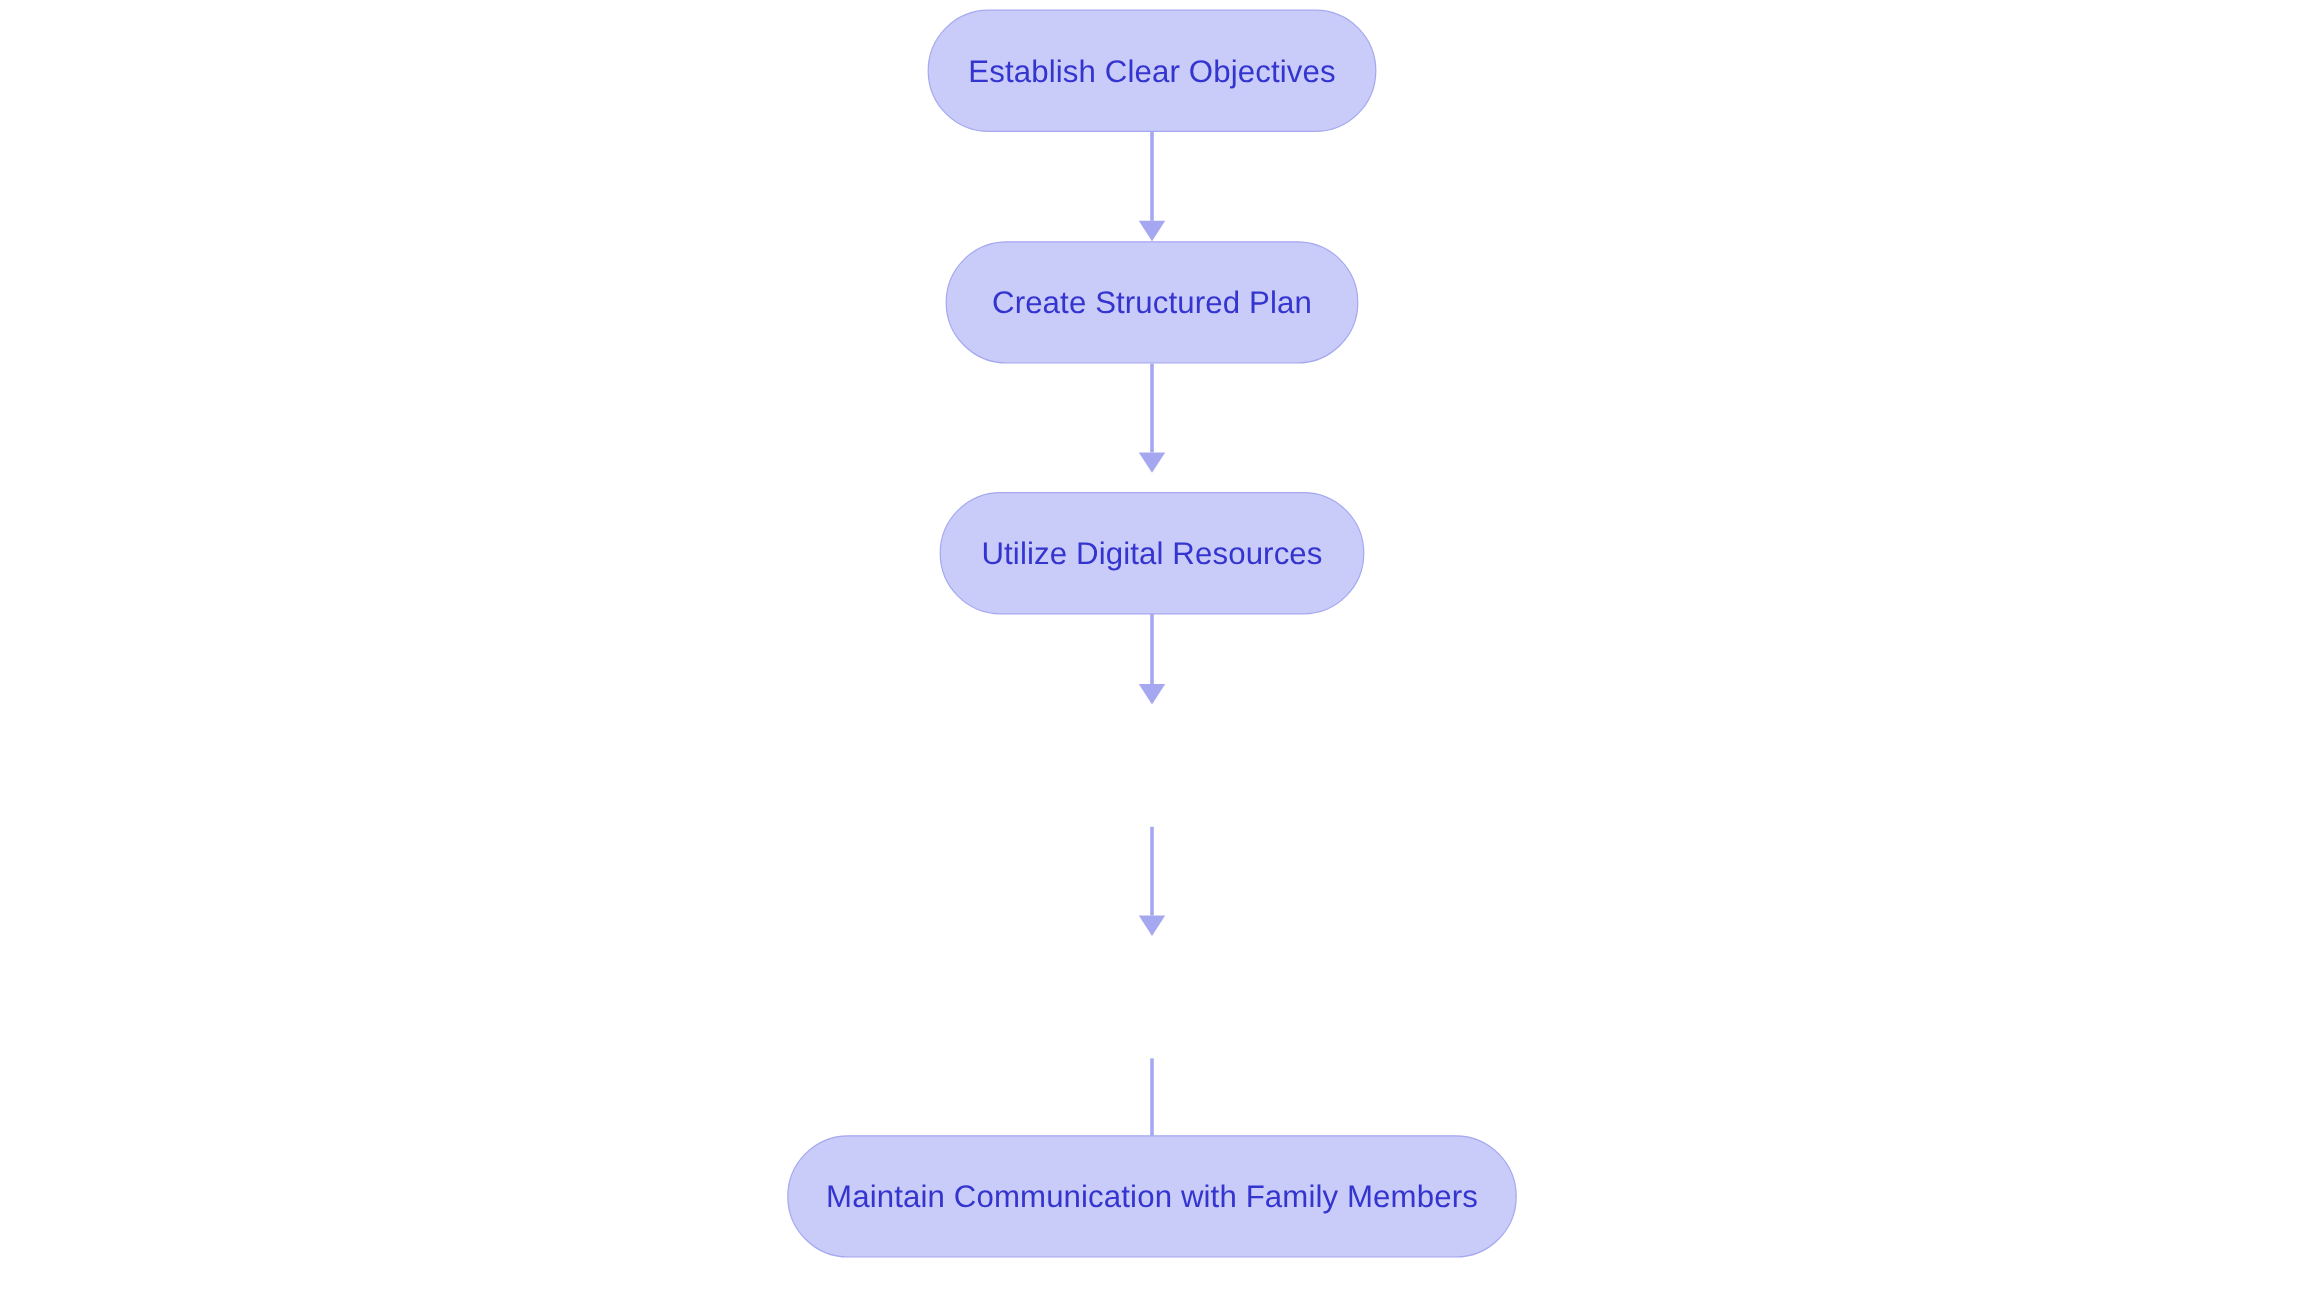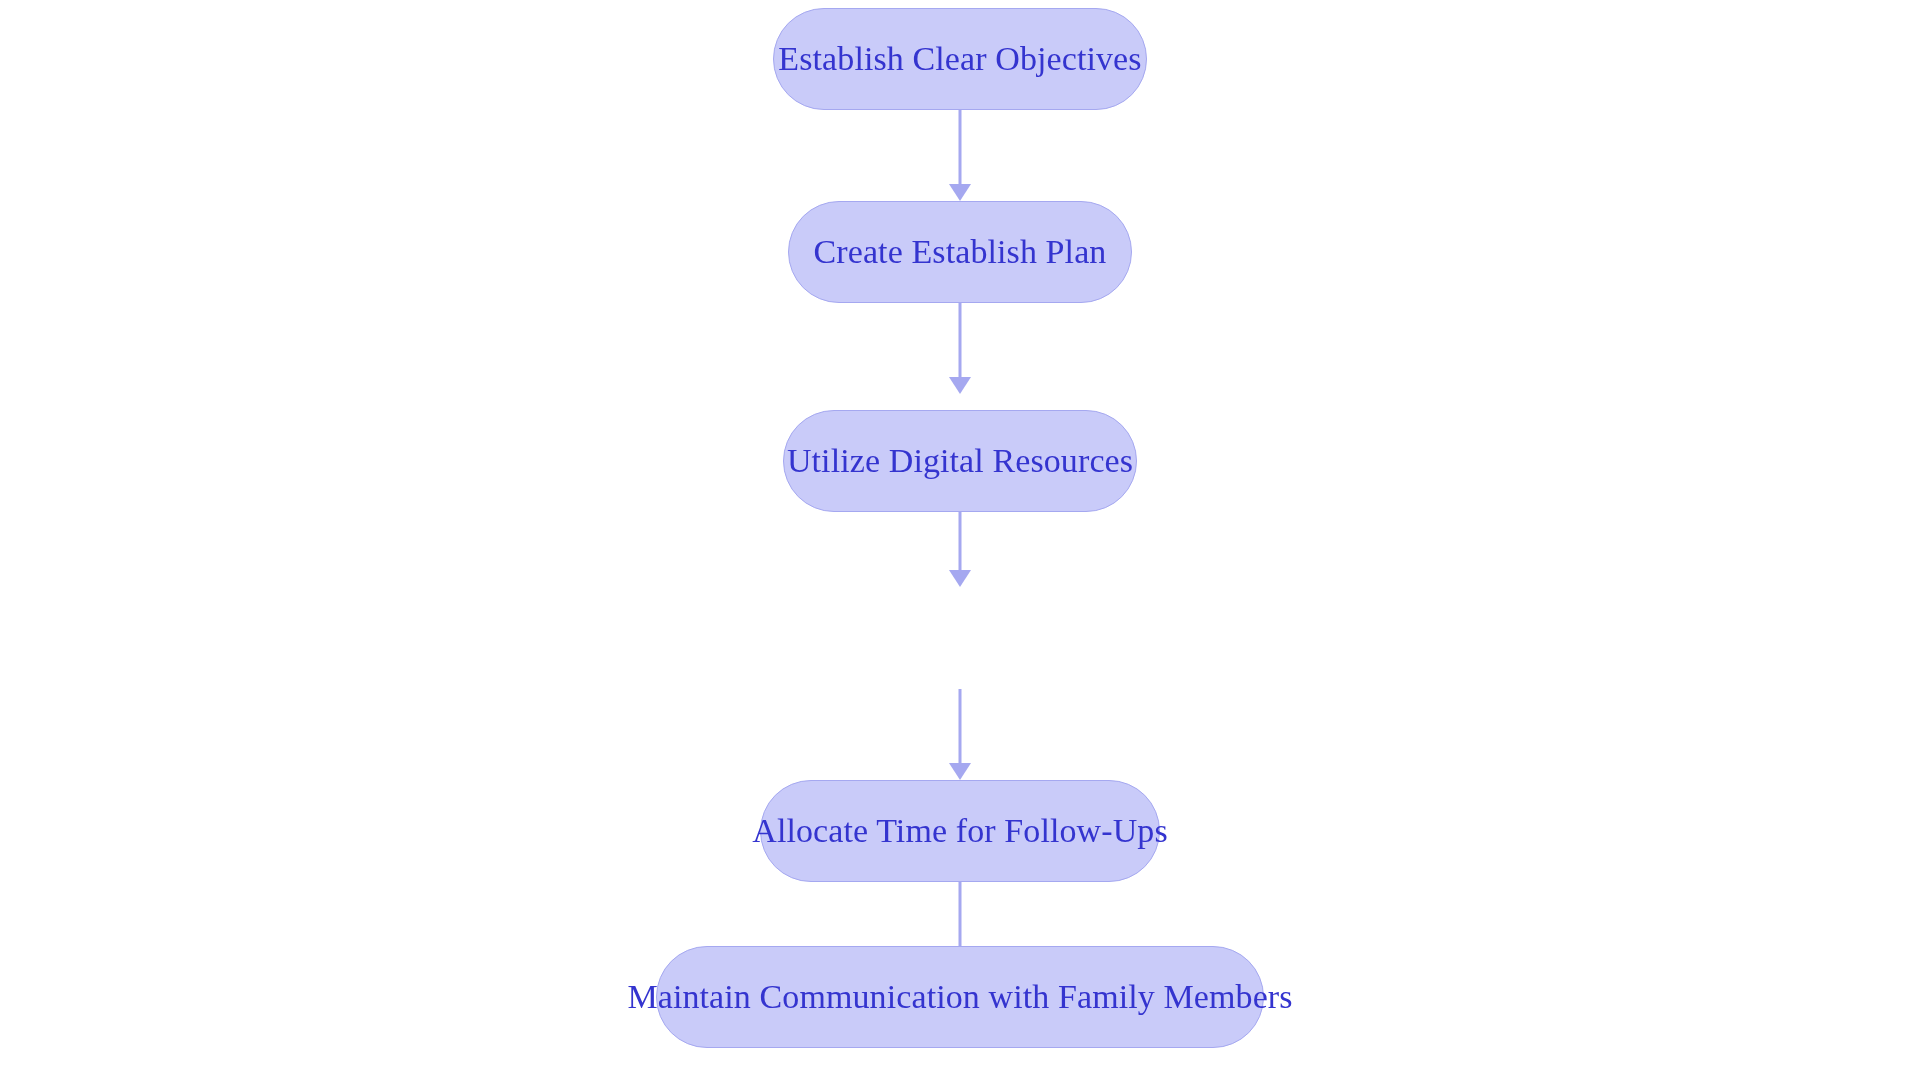--- a/index.html
+++ b/index.html
@@ -30,22 +30,22 @@
     display: flex;
     align-items: center;
     justify-content: center;
     background: #c9cbf9;
     border: 1.6px solid #a5a8f0;
     border-radius: 51px;
     z-index: 2;
   }
 
   .flow-node-label {
-    font-family: Liberation Serif, serif;
-    font-size: 34px;
+    font-family: Liberation Sans, sans-serif;
+    font-size: 26px;
     font-weight: 400;
     color: #3434cf;
     letter-spacing: 0.1px;
     white-space: nowrap;
     line-height: 1;
   }
 
   
   .node-1 { width: 374px; top: 8px; }
   .node-2 { width: 344px; top: 201px; }
@@ -102,21 +102,21 @@
   <div class="flow-node node-1">
     <span class="flow-node-label">Establish Clear Objectives</span>
   </div>
 
   <div class="flow-arrow arrow-1">
     <div class="flow-arrow-line"></div>
     <div class="flow-arrow-head"></div>
   </div>
 
   <div class="flow-node node-2">
-    <span class="flow-node-label">Create Establish Plan</span>
+    <span class="flow-node-label">Create Structured Plan</span>
   </div>
 
   <div class="flow-arrow arrow-2">
     <div class="flow-arrow-line"></div>
     <div class="flow-arrow-head"></div>
   </div>
 
   <div class="flow-node node-3">
     <span class="flow-node-label">Utilize Digital Resources</span>
   </div>
@@ -125,23 +125,20 @@
     <div class="flow-arrow-line"></div>
     <div class="flow-arrow-head"></div>
   </div>
 
 
   <div class="flow-arrow arrow-4">
     <div class="flow-arrow-line"></div>
     <div class="flow-arrow-head"></div>
   </div>
 
-  <div class="flow-node node-5">
-    <span class="flow-node-label">Allocate Time for Follow-Ups</span>
-  </div>
 
   <div class="flow-arrow arrow-5">
     <div class="flow-arrow-line"></div>
     <div class="flow-arrow-head"></div>
   </div>
 
   <div class="flow-node node-6">
     <span class="flow-node-label">Maintain Communication with Family Members</span>
   </div>
 

